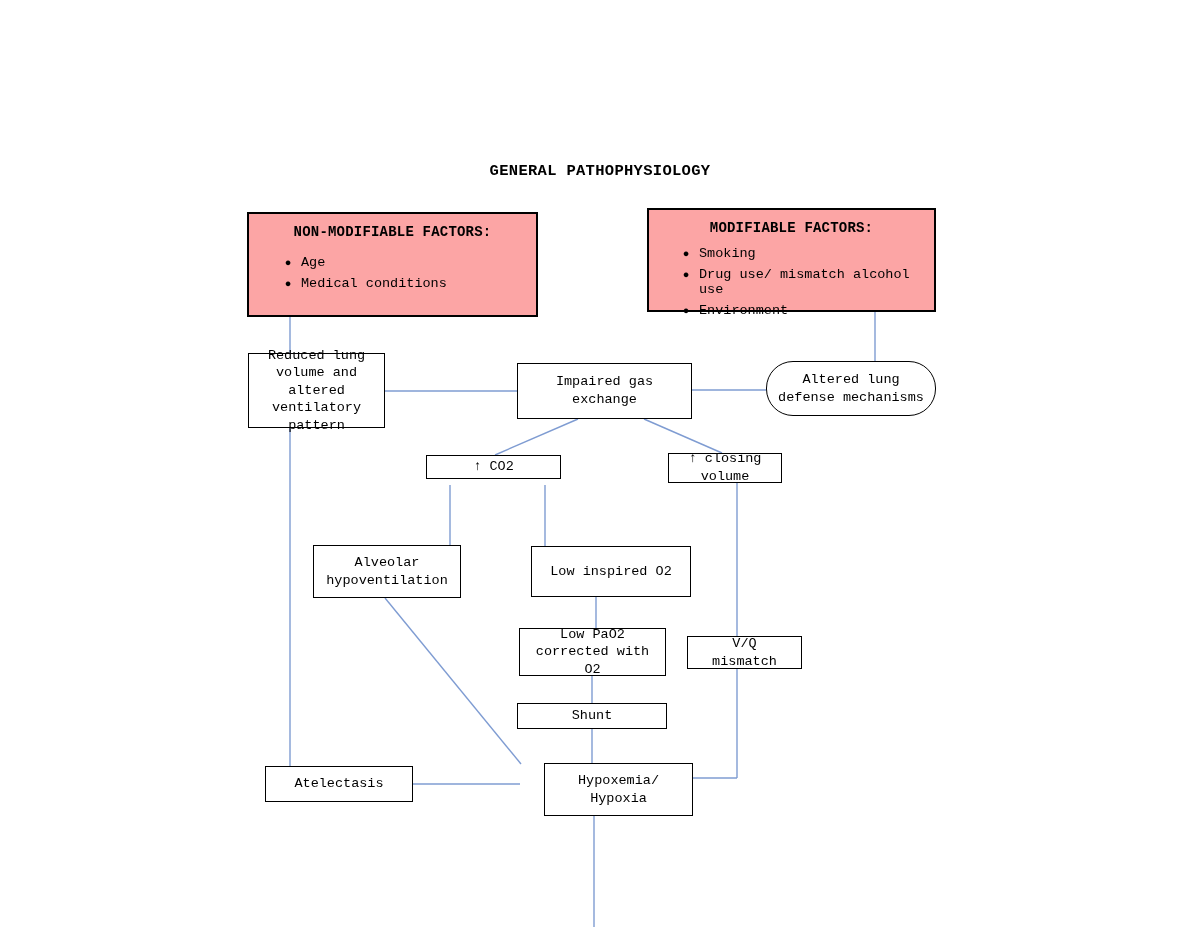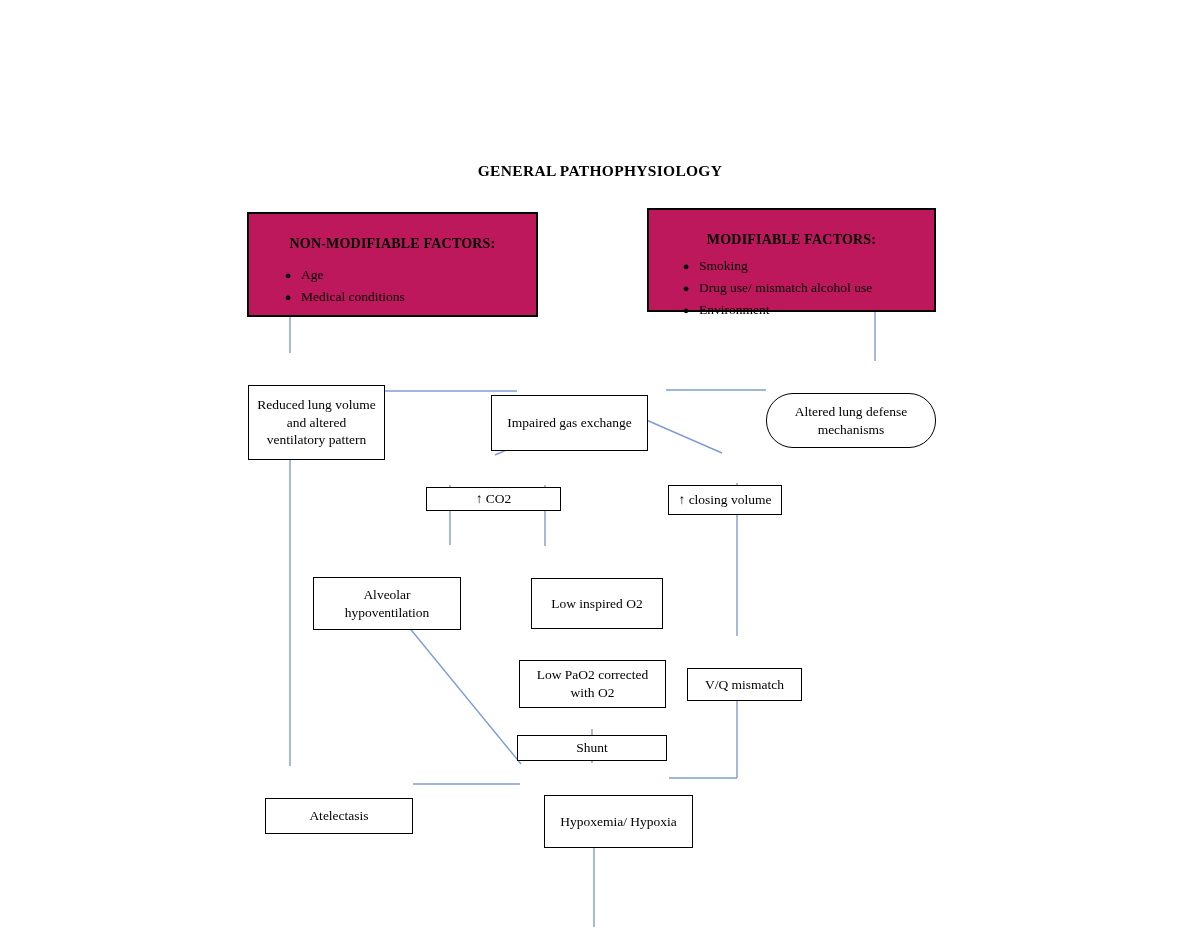--- a/index.html
+++ b/index.html
@@ -4,43 +4,42 @@
 <style>
   * { margin: 0; padding: 0; box-sizing: border-box; }
   html, body { background: #ffffff; }
   body {
     width: 1200px; height: 927px;
     font-family: "Liberation Serif", serif;
     color: #000;
     position: relative;
     overflow: hidden;
   }
-  .canvas { position: absolute; left: 0; top: 0; width: 1200px; height: 927px; }
+  .canvas { position: absolute; left: 0; top: 0; width: 1200px; height: 927px; font-family: Liberation Mono, monospace; }
   svg.connectors { position: absolute; left: 0; top: 0; width: 1200px; height: 927px; }
   svg.connectors line { stroke: #7f9cd2; stroke-width: 1.4; }
 
   .diagram-title {
     position: absolute; left: 0; top: 162px; width: 1200px;
     text-align: center; font-weight: bold; font-size: 15.5px;
     letter-spacing: 0.3px;
   }
 
   .box {
     position: absolute; background: #ffffff;
     border: 1px solid #000;
     display: flex; align-items: center; justify-content: center;
     text-align: center; font-size: 13.5px; line-height: 1.3;
     padding: 2px 8px;
-    margin-top: 32px;
   }
 
   .factor-box {
-    position: absolute; background: #be185d;
+    position: absolute; background: #fca5a5;
     border: 2px solid #000;
-    padding-top: 22px;
+    padding-top: 10px;
   }
   .factor-heading {
     text-align: center; font-weight: bold; font-size: 14px;
     letter-spacing: 0.2px;
   }
   .factor-list { list-style: none; margin-top: 15px; font-size: 13.5px; }
   .factor-list li { display: flex; align-items: baseline; margin-bottom: 6px; }
   .factor-list .bullet-dot { width: 26px; text-align: center; font-size: 11px; flex: 0 0 26px; }
   .factor-box.nonmod .factor-list { padding-left: 26px; }
   .factor-box.mod .factor-list { padding-left: 24px; }
@@ -102,41 +101,41 @@
         <span class="bullet-dot">●</span>
         <span>Environment</span>
       </li>
     </ul>
   </div>
 
   <div class="box" style="left:248px; top:353px; width:137px; height:75px;">
     <span>Reduced lung volume and altered ventilatory pattern</span>
   </div>
 
-  <div class="box" style="left:491px; top:363px; width:157px; height:56px;">
+  <div class="box" style="left:517px; top:363px; width:175px; height:56px;">
     <span>Impaired gas exchange</span>
   </div>
 
   <div class="box" style="left:766px; top:361px; width:170px; height:55px;border-radius:27px;">
     <span>Altered lung defense mechanisms</span>
   </div>
 
   <div class="box" style="left:426px; top:455px; width:135px; height:24px;">
     <span>↑ CO2</span>
   </div>
 
   <div class="box" style="left:668px; top:453px; width:114px; height:30px;">
     <span>↑ closing volume</span>
   </div>
 
   <div class="box" style="left:313px; top:545px; width:148px; height:53px;">
     <span>Alveolar hypoventilation</span>
   </div>
 
-  <div class="box" style="left:531px; top:546px; width:132px; height:51px;">
+  <div class="box" style="left:531px; top:546px; width:160px; height:51px;">
     <span>Low inspired O2</span>
   </div>
 
   <div class="box" style="left:519px; top:628px; width:147px; height:48px;">
     <span>Low PaO2 corrected with O2</span>
   </div>
 
   <div class="box" style="left:687px; top:636px; width:115px; height:33px;">
     <span>V/Q mismatch</span>
   </div>

